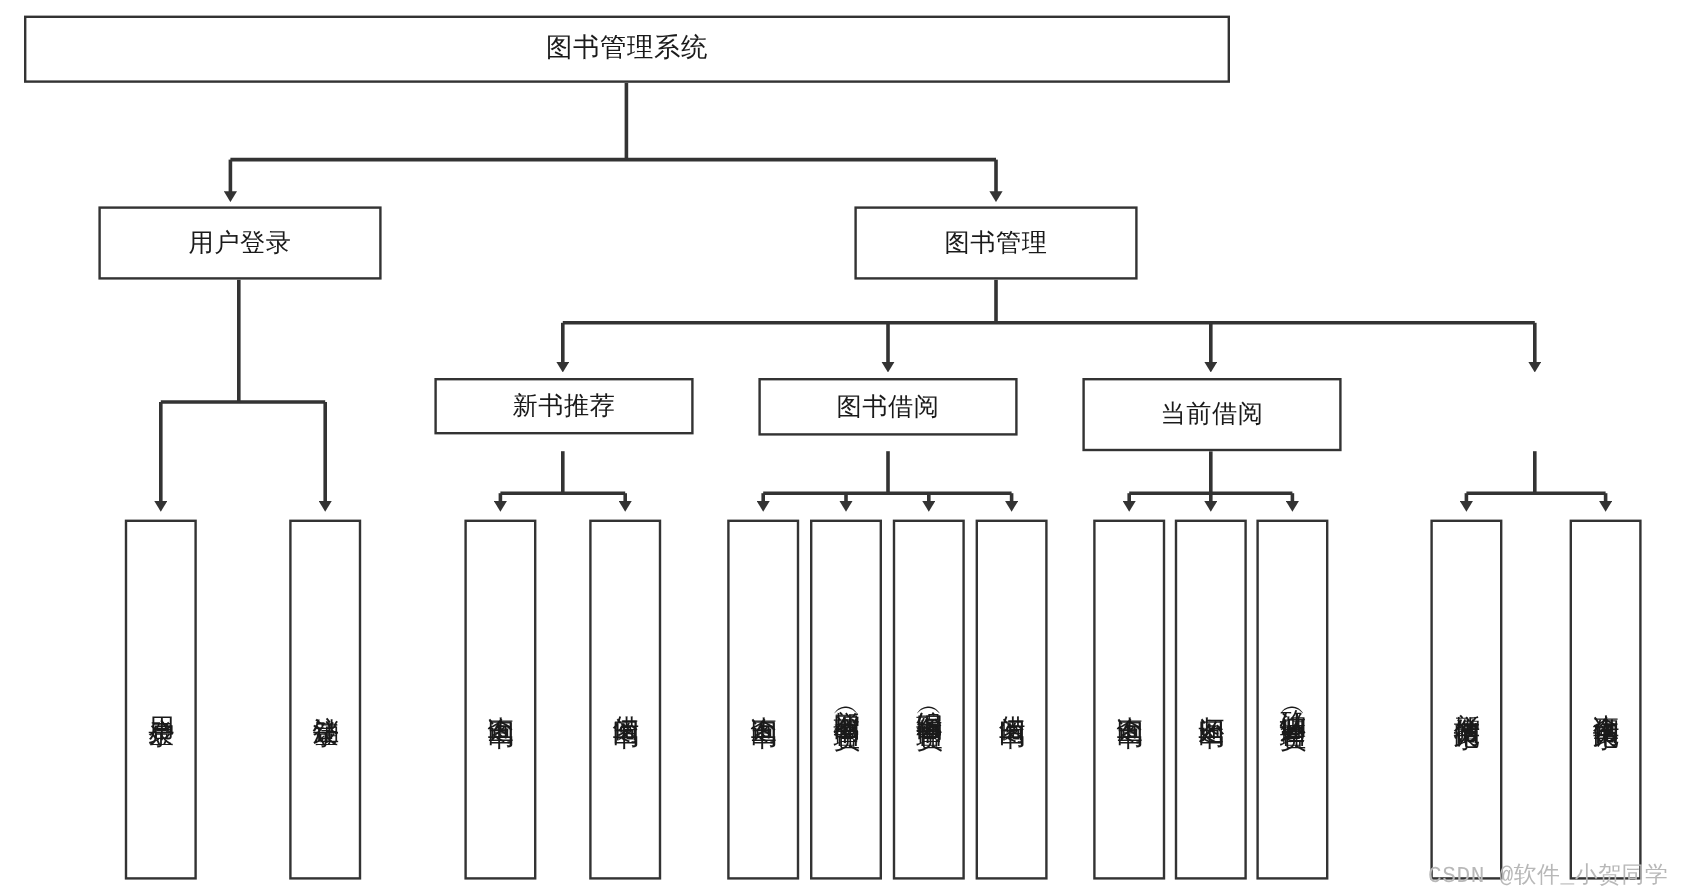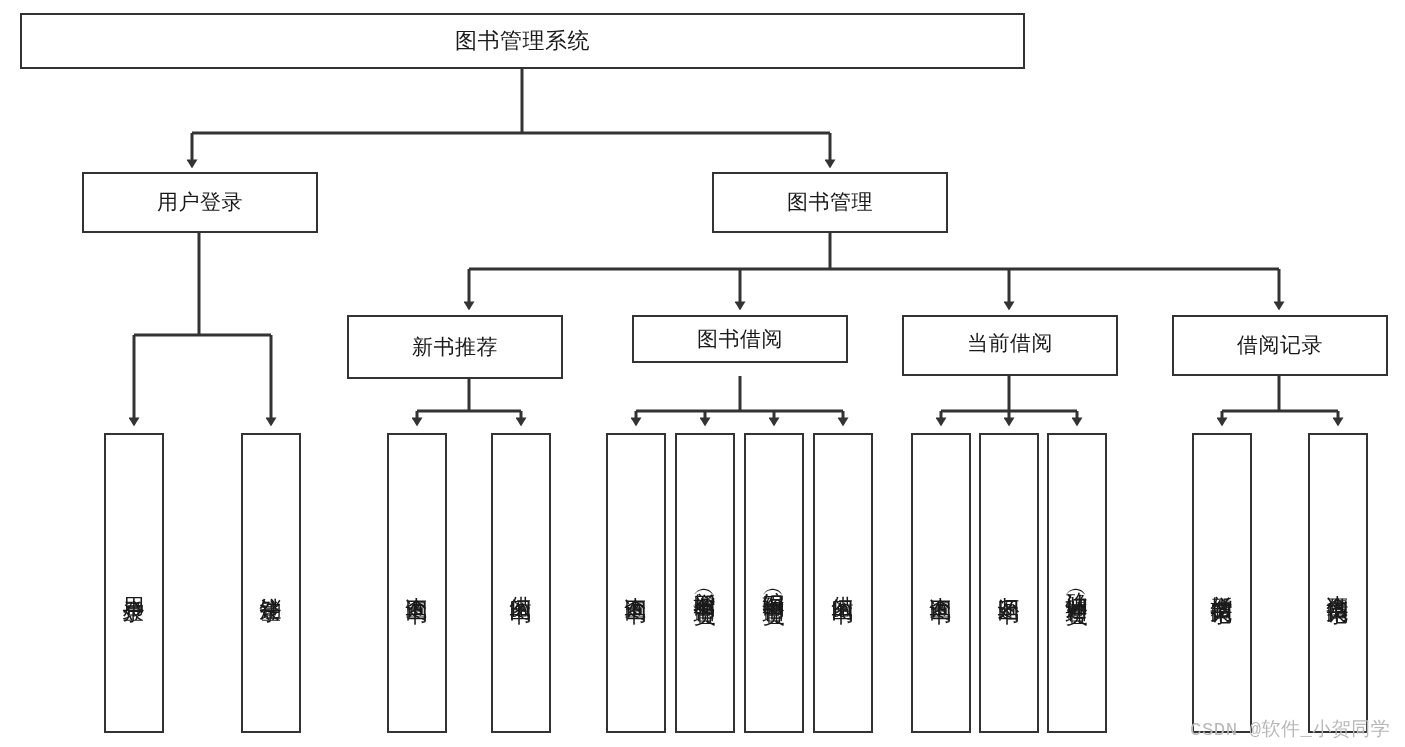--- a/index.html
+++ b/index.html
@@ -134,35 +134,32 @@
   </div>
 
   <div class="node h" style="left:82px; top:172px; width:236px; height:61px;">
     <span class="lbl">用户登录</span>
   </div>
 
   <div class="node h" style="left:712px; top:172px; width:236px; height:61px;">
     <span class="lbl">图书管理</span>
   </div>
 
-  <div class="node h" style="left:347px; top:315px; width:216px; height:64px;">
+  <div class="node h" style="left:362px; top:315px; width:216px; height:47px;">
     <span class="lbl">新书推荐</span>
   </div>
 
   <div class="node h" style="left:632px; top:315px; width:216px; height:48px;">
     <span class="lbl">图书借阅</span>
   </div>
 
-  <div class="node h" style="left:902px; top:315px; width:216px; height:61px;font-family:Liberation Mono, monospace;">
+  <div class="node h" style="left:902px; top:315px; width:216px; height:61px;">
     <span class="lbl">当前借阅</span>
   </div>
 
-  <div class="node h" style="left:1172px; top:315px; width:216px; height:61px;">
-    <span class="lbl">借阅记录</span>
-  </div>
 
   <div class="node v" style="left:104px; top:433px; width:60px; height:300px;">
     <span class="lbl">用户登录</span>
   </div>
 
   <div class="node v" style="left:241px; top:433px; width:60px; height:300px;">
     <span class="lbl">注销登录</span>
   </div>
 
   <div class="node v" style="left:387px; top:433px; width:60px; height:300px;">

